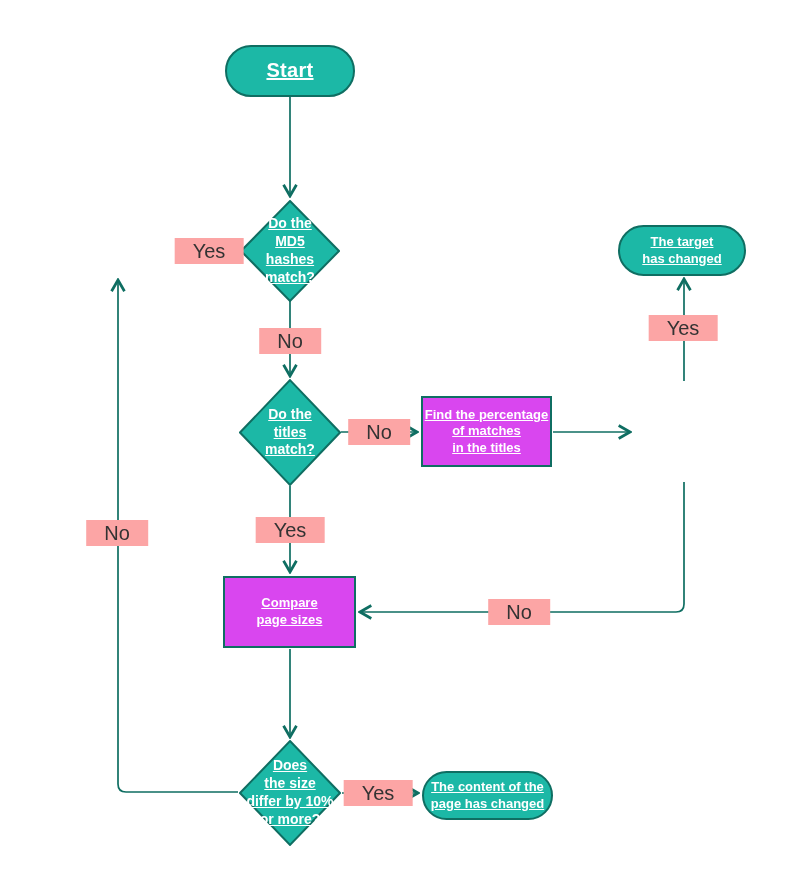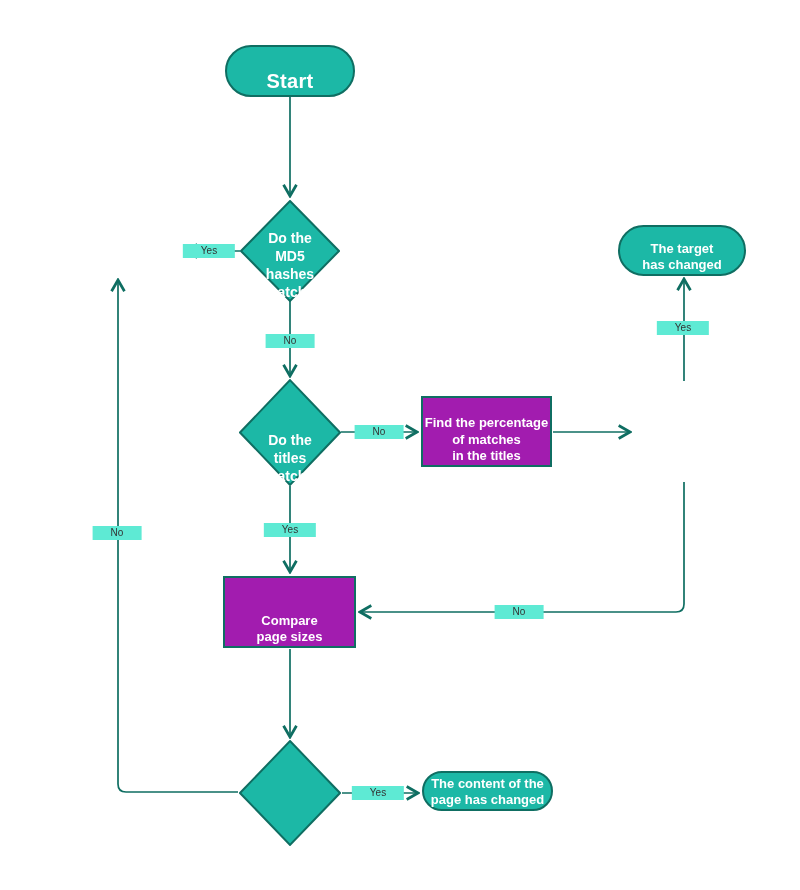--- a/index.html
+++ b/index.html
@@ -10,55 +10,56 @@
     background: #ffffff;
     font-family: "Liberation Sans", sans-serif;
     overflow: hidden;
   }
   svg.edges { position: absolute; left: 0; top: 0; width: 800px; height: 890px; }
   svg.edges path { fill: none; stroke: #0F6E62; stroke-width: 1.7; }
 
   .node {
     position: absolute;
     display: flex;
-    align-items: flex-end;
+    align-items: center;
     justify-content: center;
     text-align: center;
     color: #ffffff;
     font-weight: bold;
     white-space: pre-line;
     box-sizing: border-box;
     font-size: 13px;
     line-height: 1.28;
+    text-decoration: underline;
   }
   .terminator {
     background: #1CB8A6;
     border: 2px solid #0F6E62;
     border-radius: 27px;
   }
   .terminator.start-size { font-size: 20px; letter-spacing: 0.3px; }
   .process {
-    background: #a21caf;
+    background: #d946ef;
     border: 2px solid #0F6E62;
   }
   .decision { background: transparent; border: none; font-size: 14px; }
   .decision .diamond-shape {
     position: absolute; left: 0; top: 0; width: 100%; height: 100%;
   }
   .decision .diamond-shape polygon {
     fill: #1CB8A6; stroke: #0F6E62; stroke-width: 2;
   }
   .decision span { position: relative; z-index: 1; }
 
   .edge-label {
     position: absolute;
     transform: translate(-50%, -50%);
-    background: #5eead4;
+    background: #fca5a5;
     color: #333333;
-    font-size: 10px;
+    font-size: 20px;
     padding: 1px 18px;
     line-height: 1.2;
     z-index: 2;
   }
 </style>
 </head>
 <body>
 
 <div class="stage">
 
@@ -119,23 +120,27 @@
 
   <div class="node process" style="left:223px; top:576px; width:133px; height:72px;">
     <span>Compare
 page sizes</span>
   </div>
 
   <div class="node decision" style="left:239px; top:740px; width:102px; height:106px;">
     <svg class="diamond-shape" viewBox="0 0 100 100" preserveAspectRatio="none">
       <polygon points="50,1 99,50 50,99 1,50" vector-effect="non-scaling-stroke"></polygon>
     </svg>
+    <span>Does
+the size
+differ by 10%
+or more?</span>
   </div>
 
-  <div class="node terminator" style="left:422px; top:771px; width:131px; height:40px;">
+  <div class="node terminator" style="left:422px; top:771px; width:131px; height:49px;">
     <span>The content of the
 page has changed</span>
   </div>
 
   <span class="edge-label" style="left:209px; top:251px;">Yes</span>
   <span class="edge-label" style="left:290px; top:341px;">No</span>
   <span class="edge-label" style="left:379px; top:432px;">No</span>
   <span class="edge-label" style="left:683px; top:328px;">Yes</span>
   <span class="edge-label" style="left:519px; top:612px;">No</span>
   <span class="edge-label" style="left:290px; top:530px;">Yes</span>

